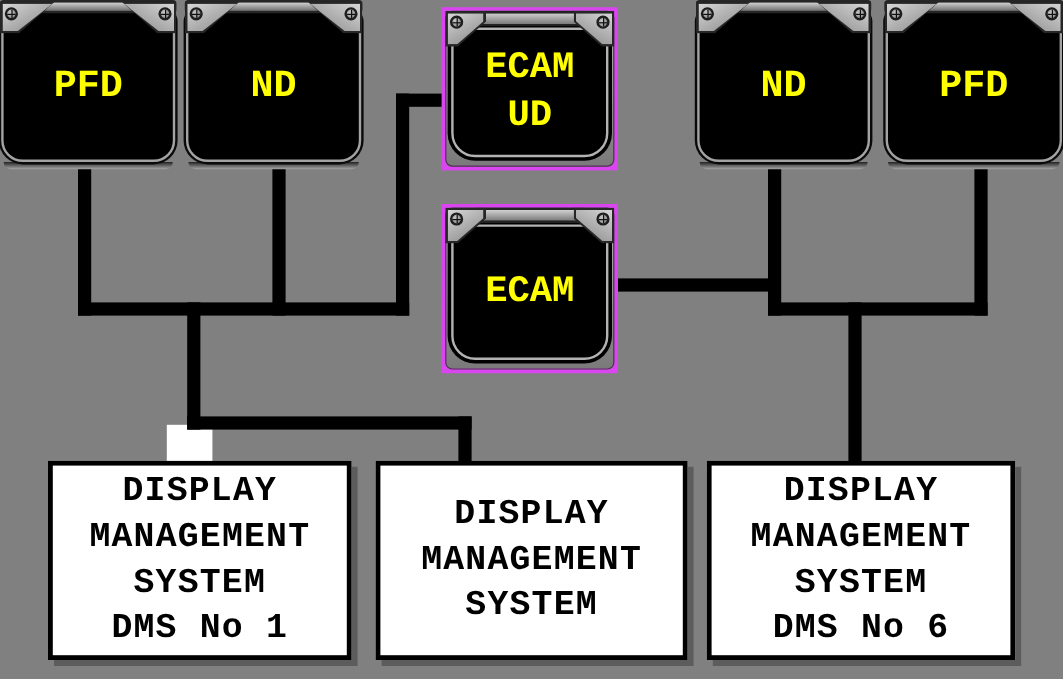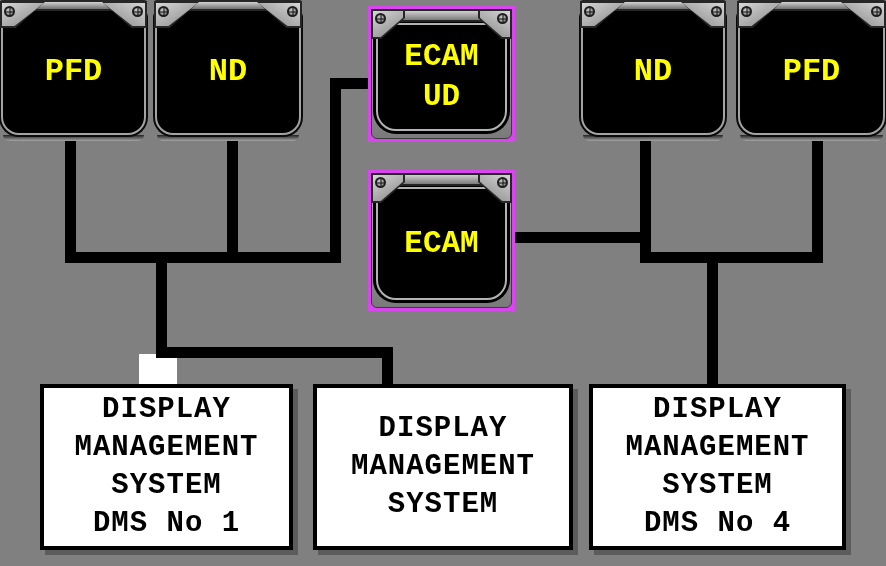--- a/index.html
+++ b/index.html
@@ -196,16 +196,16 @@
   </div>
   <div class="dms" style="left:313px;width:260px">
     <div>DISPLAY</div>
     <div>MANAGEMENT</div>
     <div>SYSTEM</div>
   </div>
   <div class="dms" style="left:589px;width:257px">
     <div>DISPLAY</div>
     <div>MANAGEMENT</div>
     <div>SYSTEM</div>
-    <div>DMS No 4</div>
+    <div>DMS No 6</div>
   </div>
 
 </div>
 
 </body></html>

